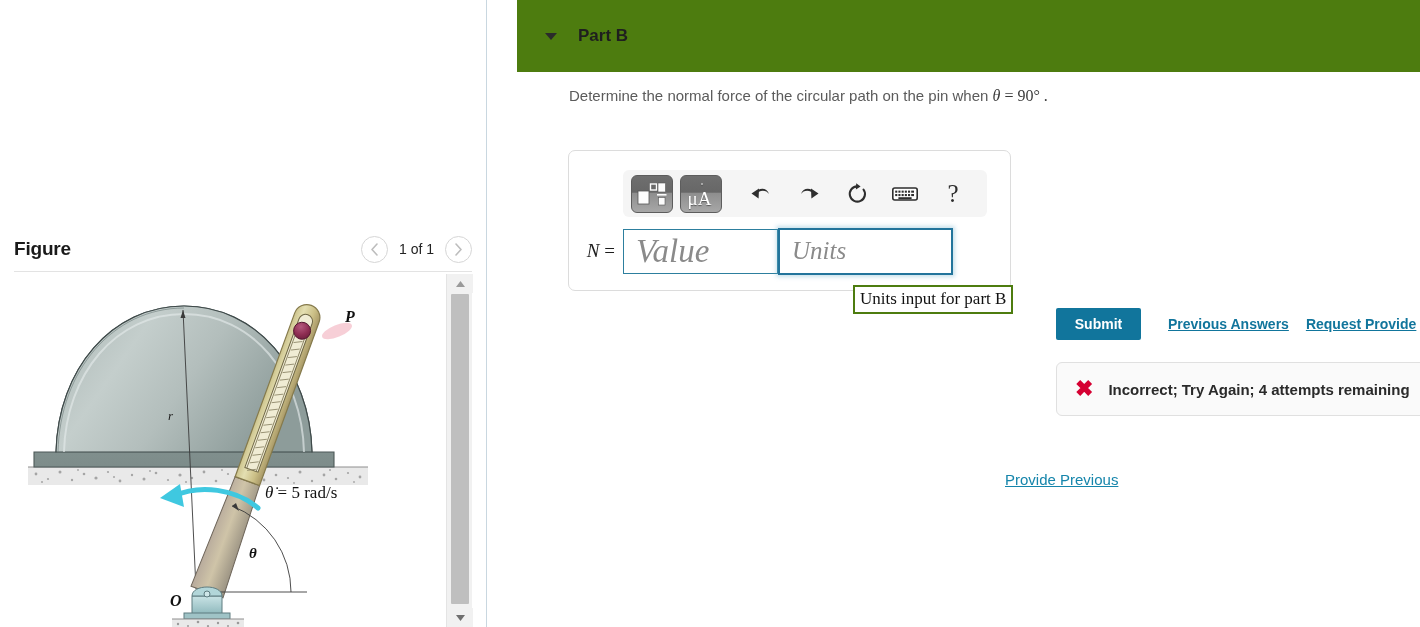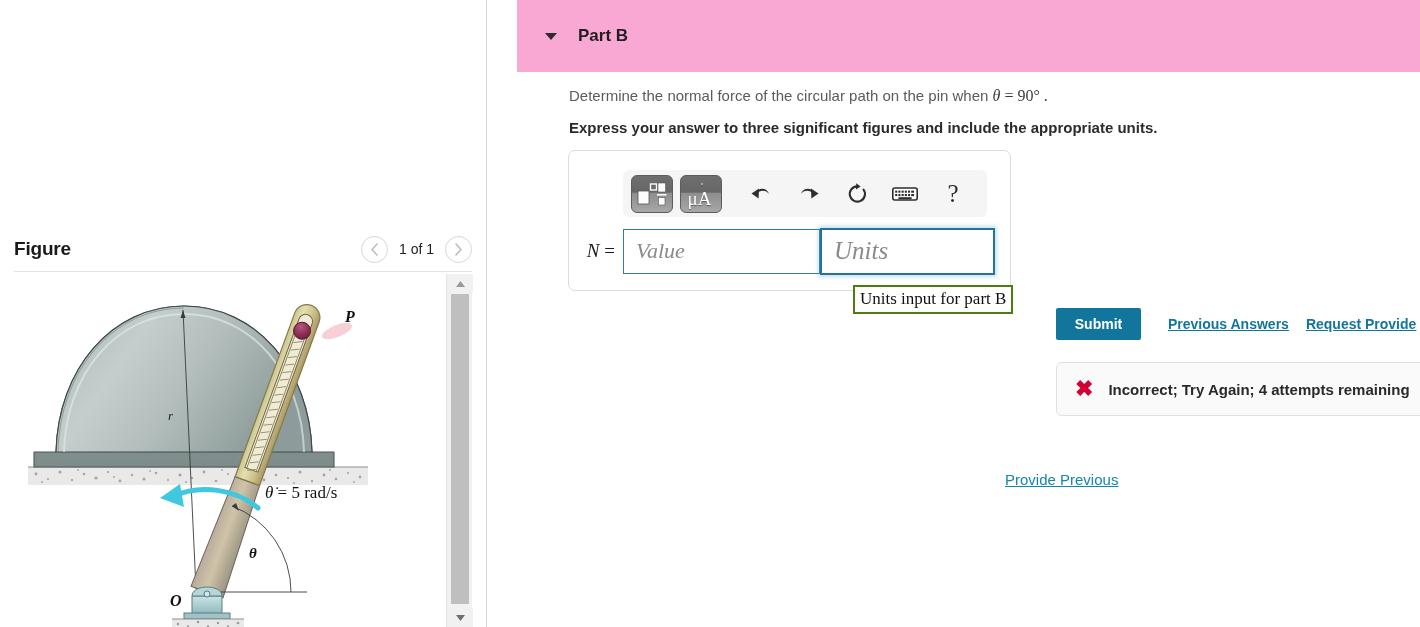--- a/index.html
+++ b/index.html
@@ -74,21 +74,21 @@
     background: #c9d7e0;
   }
 
   
   #right-panel {
     position: absolute; left: 487px; top: 0; width: 933px; height: 627px;
     background: #fff;
   }
   #part-header {
     position: absolute; left: 30px; top: 0; width: 903px; height: 72px;
-    background: #f9a8d4;
+    background: #4d7c0f;
     display: flex; align-items: center;
   }
   #part-caret {
     margin-left: 25px; width: 18px; display: flex; align-items: center;
     justify-content: center; cursor: pointer;
   }
   #part-caret svg { display:block; }
   #part-title {
     margin-left: 18px; font-size: 17px; font-weight: bold; color: #1f1f1f;
   }
@@ -149,24 +149,24 @@
   #answer-row {
     position: absolute; left: 0; top: 76px; width: 443px; height: 48px;
     display: flex; align-items: center;
   }
   #answer-label {
     width: 54px; text-align: right; padding-right: 8px;
     font-family: "Liberation Serif", serif; font-size: 19px; color: #1c1c1c;
   }
   #answer-label i { font-style: italic; }
   #value-input {
-    width: 197px; height: 45px; border: 1px solid #2d7f9e;
+    width: 155px; height: 45px; border: 1px solid #2d7f9e;
     background: #fff; padding: 0 12px;
     font-family: "Liberation Serif", serif; font-style: italic;
-    font-size: 22px; color: #8a8a8a; outline: none;
+    font-size: 33px; color: #8a8a8a; outline: none;
   }
   #value-input::placeholder { color: #8a8a8a; opacity: 1; }
   #units-input {
     width: 175px; height: 47px; border: 2px solid #23749b;
     background: #fff; padding: 0 12px; margin-left: 0px;
     font-family: "Liberation Serif", serif; font-style: italic;
     font-size: 25px; color: #8a8a8a; outline: none;
     box-shadow: 0 0 4px 2px rgba(100,170,200,0.35);
   }
   #units-input::placeholder { color: #8a8a8a; opacity: 1; }
@@ -453,21 +453,20 @@
             </svg>
         </span>
       </div>
       <div id="part-title">Part B</div>
     </div>
 
     <div id="question-text">
       <span>Determine the normal force of the circular path on the pin when </span><span class="mathvar">θ</span><span class="mathtxt"> = 90° .</span>
     </div>
 
-    <div id="instruction-text">Express your answer to three significant figures and include the appropriate units.</div>
 
     <div id="answer-box">
 
       <div id="mathbar">
         <div class="mb-tile" id="mb-template">
           <svg width="30" height="26" viewBox="0 0 30 26">
             <rect x="1" y="10" width="11" height="13" fill="#fcfcfc" stroke="#555" stroke-width="0.8"></rect>
             <rect x="13.5" y="3" width="6" height="6" fill="none" stroke="#fcfcfc" stroke-width="1.4"></rect>
             <rect x="21" y="2" width="7.5" height="9" fill="#fcfcfc" stroke="#555" stroke-width="0.6"></rect>
             <rect x="20" y="13" width="9.5" height="1.6" fill="#fcfcfc"></rect>

